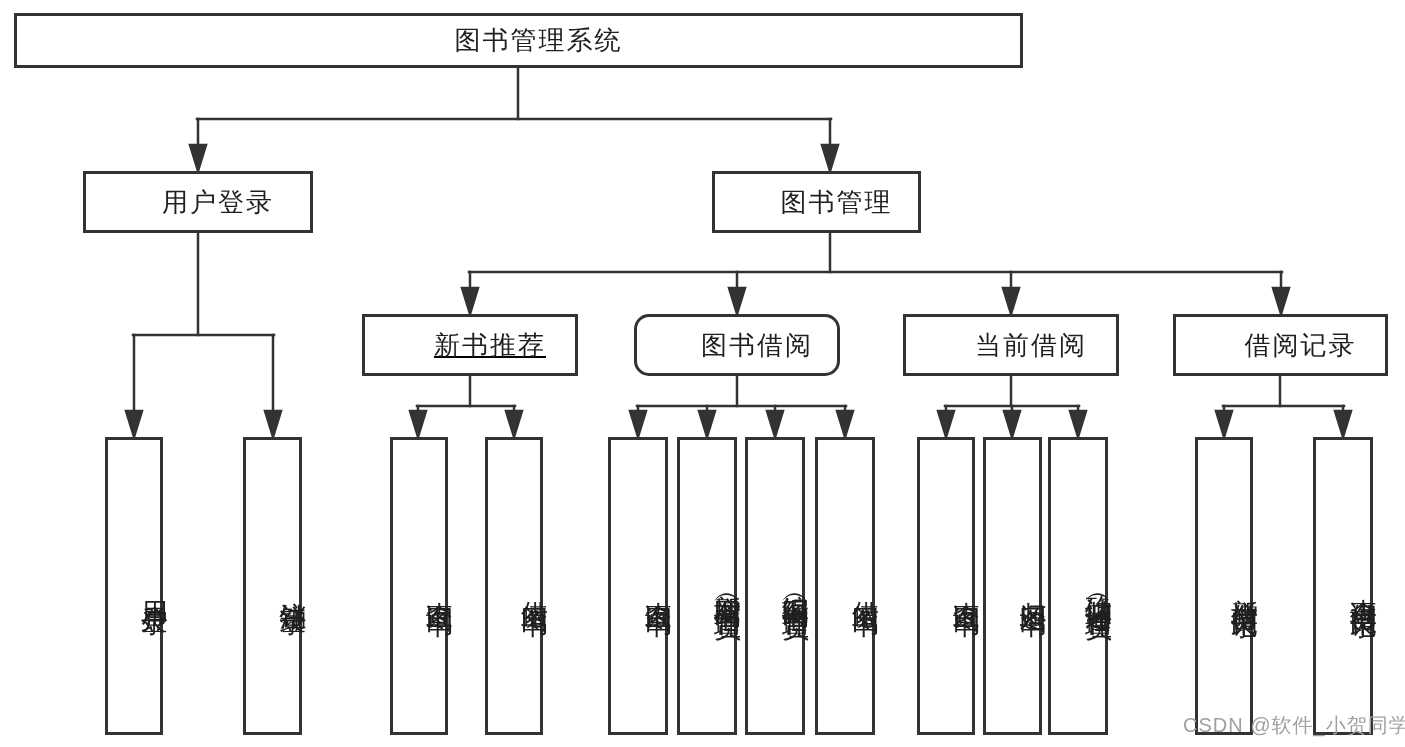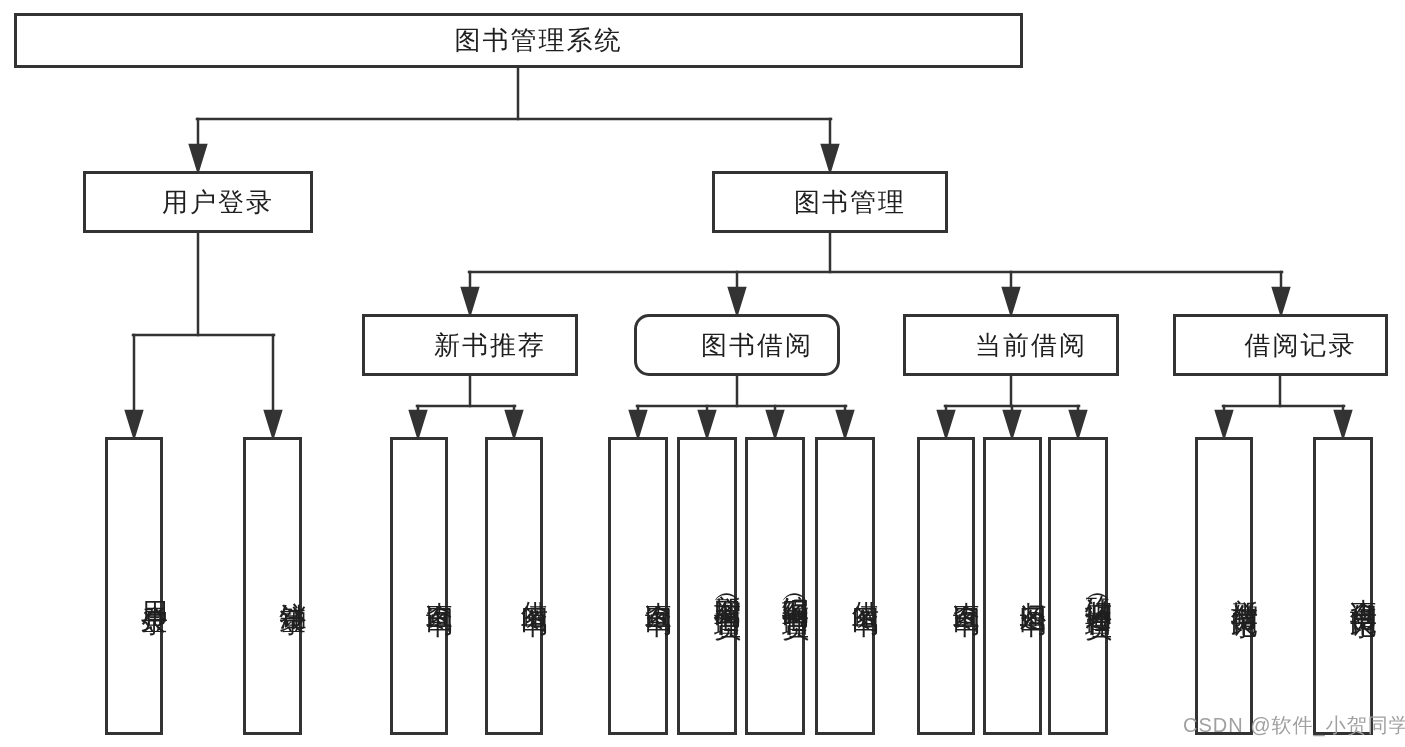--- a/index.html
+++ b/index.html
@@ -38,22 +38,22 @@
     writing-mode: vertical-rl;
     text-orientation: mixed;
     font-size: 27px;
     letter-spacing: 3px;
     line-height: 1;
     white-space: normal;
   }
   
   .root-box  { left: 14px;  top: 13px;  width: 1009px; height: 55px; }
   .l2a       { left: 83px;  top: 171px; width: 230px;  height: 62px; }
-  .l2b       { left: 712px; top: 171px; width: 236px;  height: 62px; }
-  .l3a       { left: 362px; top: 314px; width: 216px;  height: 62px; }
+  .l2b       { left: 712px; top: 171px; width: 209px;  height: 62px; }
+  .l3a       { left: 362px; top: 314px; width: 216px;  height: 62px; text-decoration: underline; }
   .l3b       { left: 634px; top: 314px; width: 206px;  height: 62px; border-radius: 15px; }
   .l3c       { left: 903px; top: 314px; width: 216px;  height: 62px; }
   .l3d       { left: 1173px;top: 314px; width: 215px;  height: 62px; }
   
   .leaf { top: 437px; height: 298px; }
   .a1 { left: 105px;  width: 58px; }
   .a2 { left: 243px;  width: 59px; }
   .b1 { left: 390px;  width: 58px; }
   .b2 { left: 485px;  width: 58px; }
   .c1 { left: 608px;  width: 60px; }

